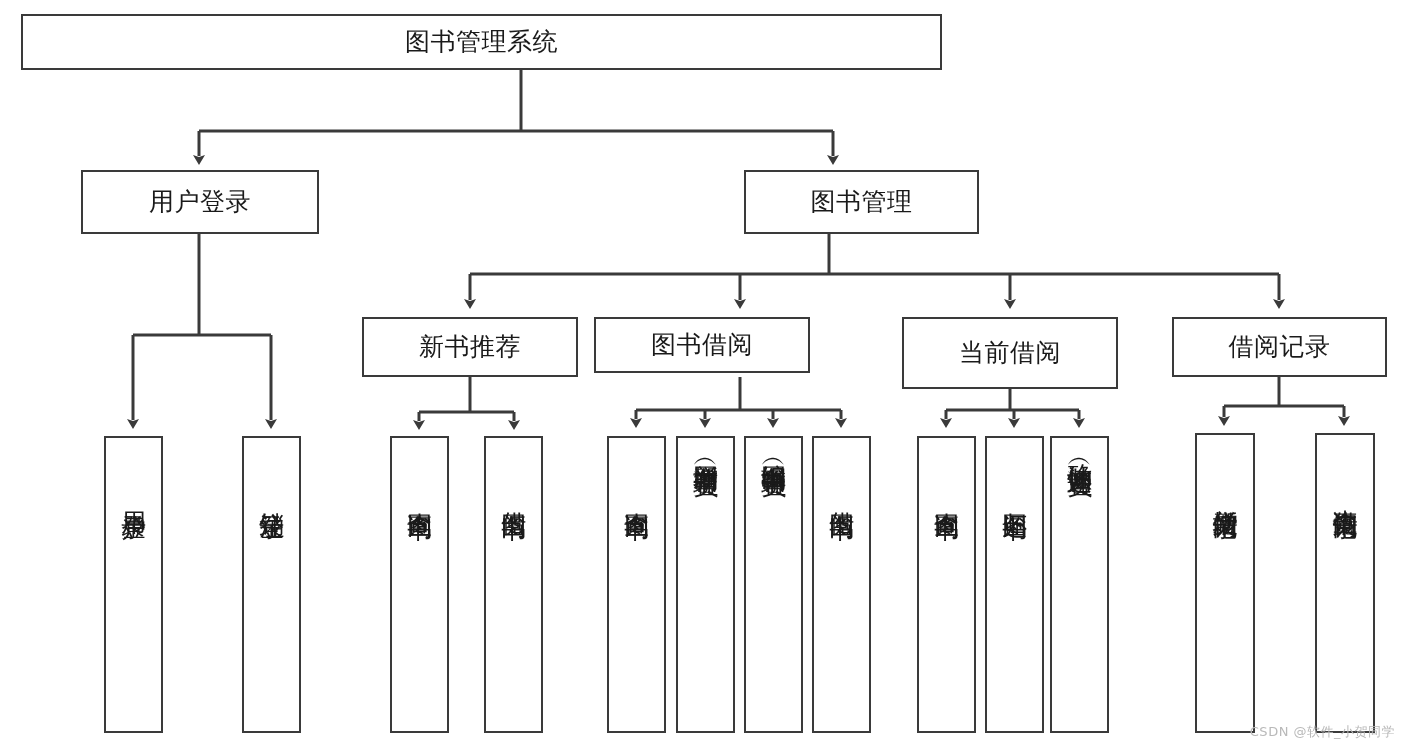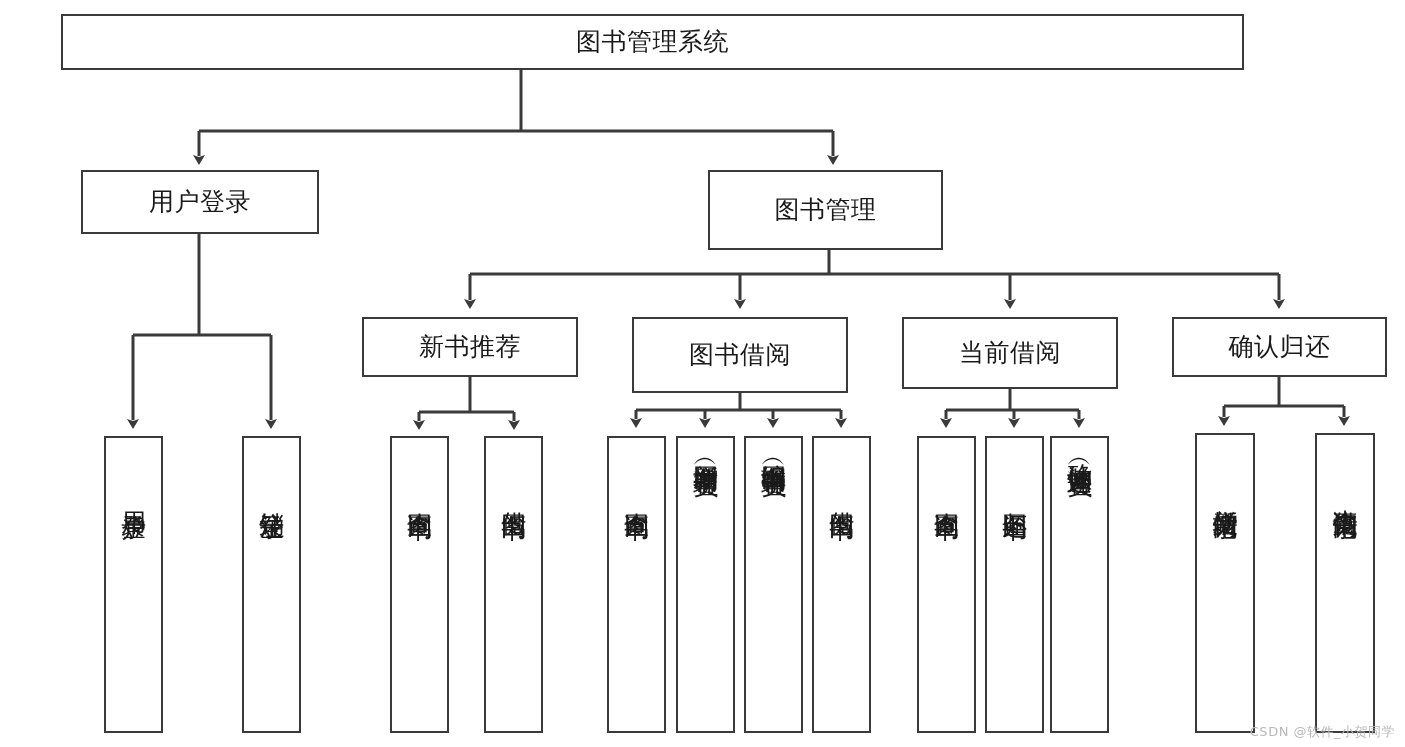--- a/index.html
+++ b/index.html
@@ -124,42 +124,42 @@
       <path d="M1014,410 L1014,419" marker-end="url(#arrow)"></path>
       <path d="M1079,410 L1079,419" marker-end="url(#arrow)"></path>
 
       <path d="M1279,377 L1279,406"></path>
       <path d="M1224,406 L1344,406"></path>
       <path d="M1224,406 L1224,417" marker-end="url(#arrow)"></path>
       <path d="M1344,406 L1344,417" marker-end="url(#arrow)"></path>
     </g>
   </svg>
 
-  <div class="node root horizontal" style="left:21px; top:14px; width:1183px; height:56px;margin-left:40px;">
+  <div class="node root horizontal" style="left:21px; top:14px; width:921px; height:56px;">
     <span class="node-label">图书管理系统</span>
   </div>
 
   <div class="node horizontal" style="left:81px; top:170px; width:238px; height:64px;">
     <span class="node-label">用户登录</span>
   </div>
-  <div class="node horizontal" style="left:708px; top:170px; width:235px; height:80px;">
+  <div class="node horizontal" style="left:744px; top:170px; width:235px; height:64px;">
     <span class="node-label">图书管理</span>
   </div>
 
   <div class="node horizontal" style="left:362px; top:317px; width:216px; height:60px;">
     <span class="node-label">新书推荐</span>
   </div>
-  <div class="node horizontal" style="left:632px; top:317px; width:216px; height:76px;">
+  <div class="node horizontal" style="left:594px; top:317px; width:216px; height:56px;">
     <span class="node-label">图书借阅</span>
   </div>
   <div class="node horizontal" style="left:902px; top:317px; width:216px; height:72px;">
     <span class="node-label">当前借阅</span>
   </div>
   <div class="node horizontal" style="left:1172px; top:317px; width:215px; height:60px;">
-    <span class="node-label">确认归还</span>
+    <span class="node-label">借阅记录</span>
   </div>
 
   <div class="node vertical mid" style="left:104px; top:436px; width:59px; height:297px;">
     <span class="node-label">用户登录</span>
   </div>
   <div class="node vertical mid" style="left:242px; top:436px; width:59px; height:297px;">
     <span class="node-label">注销登录</span>
   </div>
 
   <div class="node vertical mid" style="left:390px; top:436px; width:59px; height:297px;">

